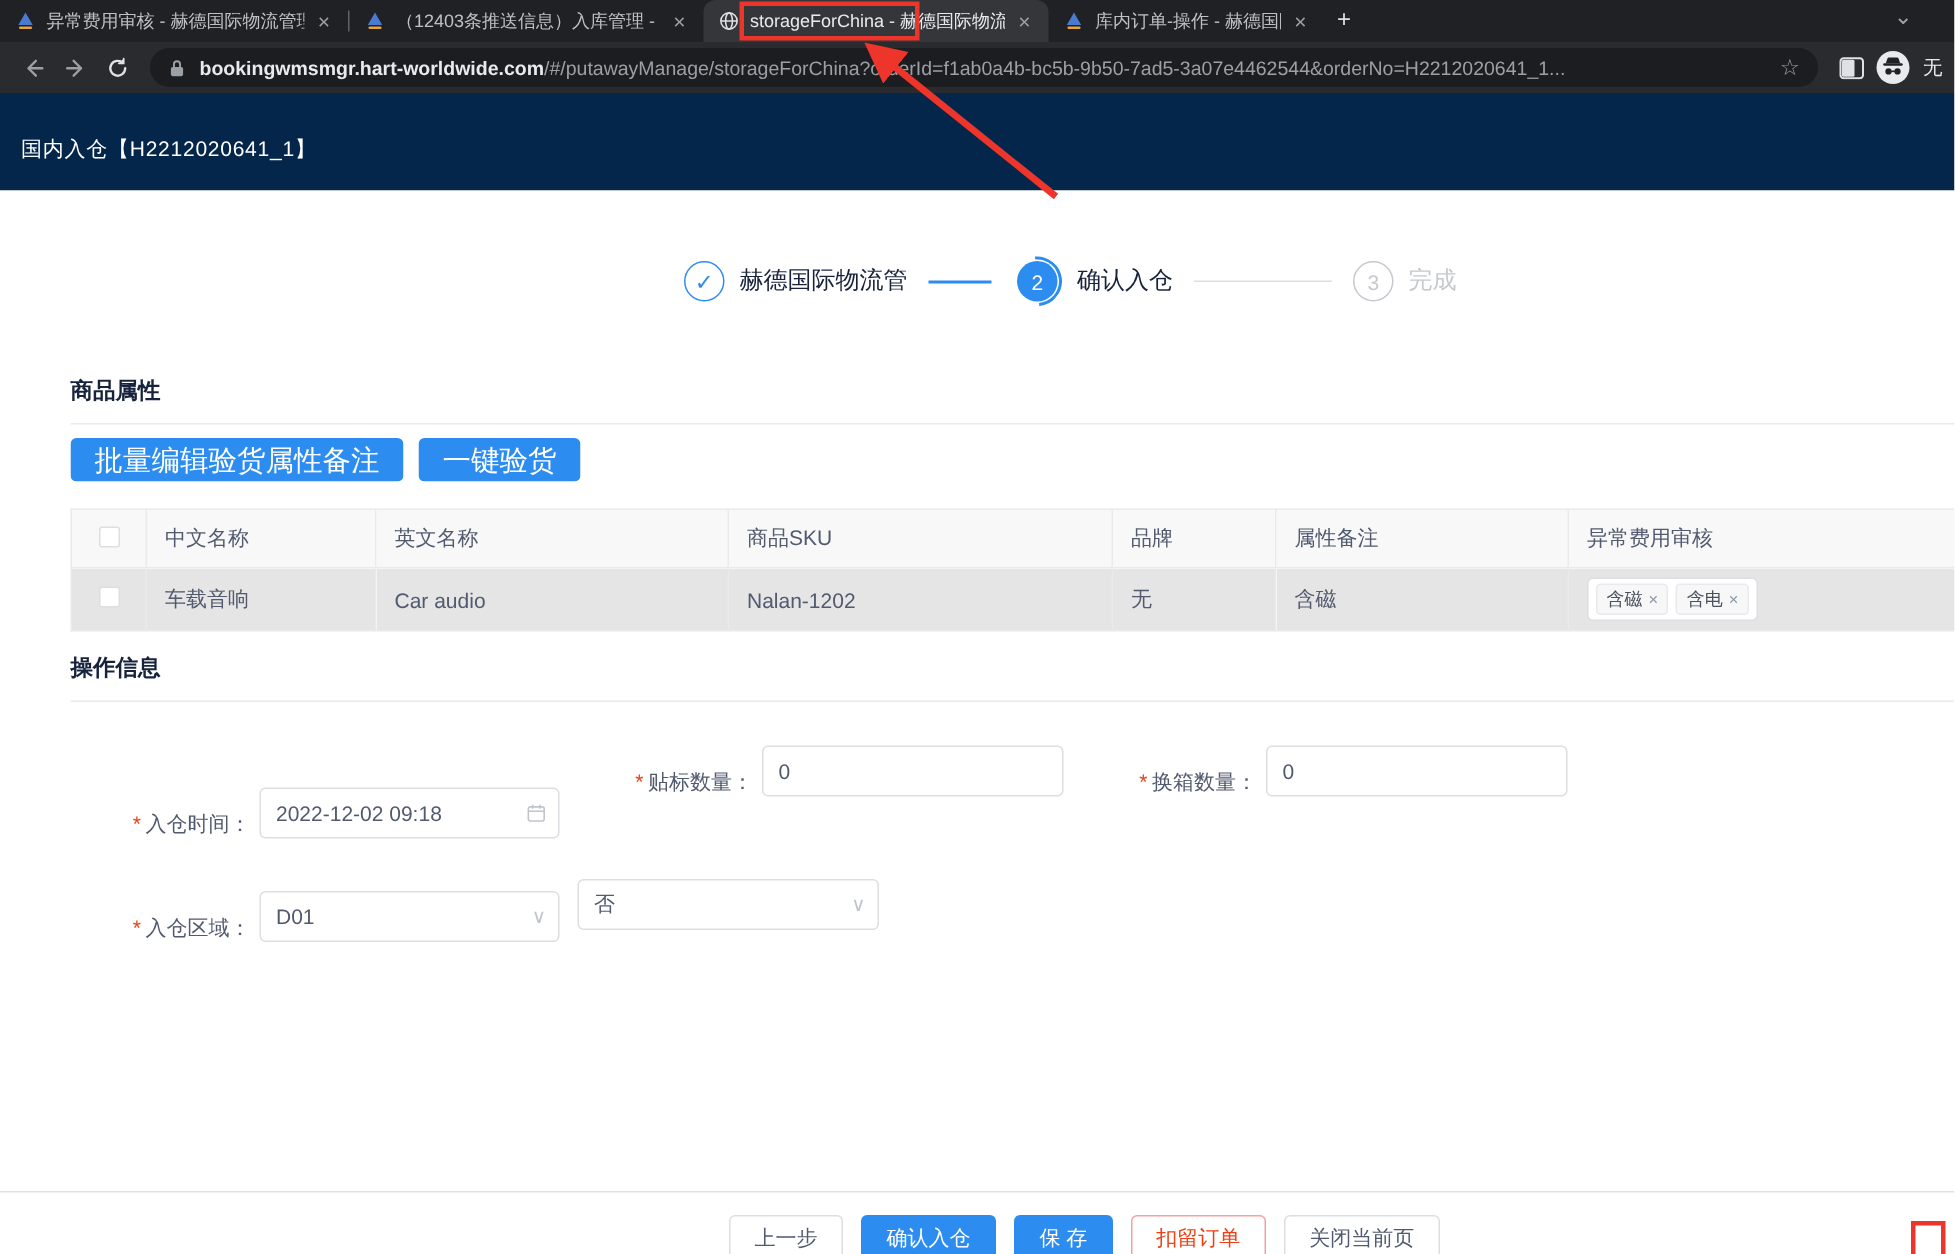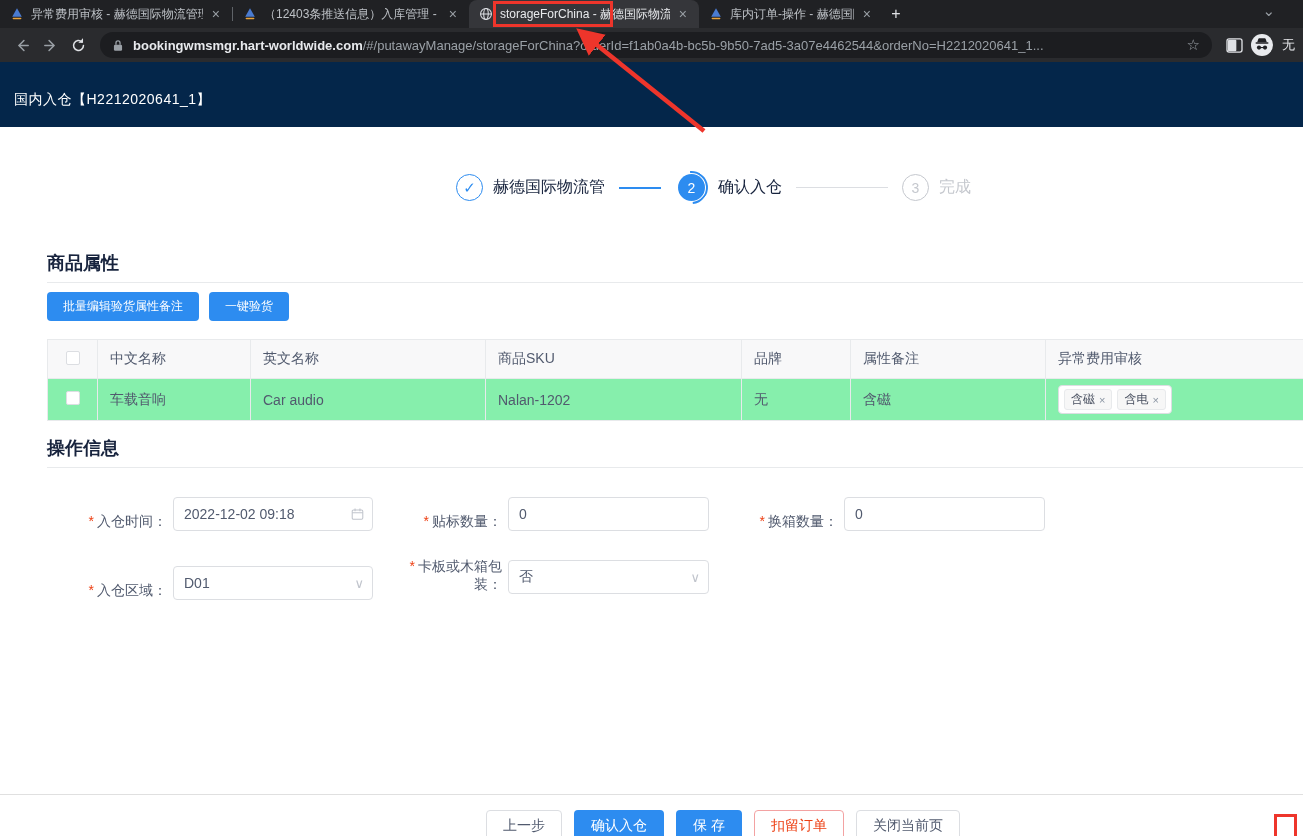--- a/index.html
+++ b/index.html
@@ -53,53 +53,53 @@
     border:2px solid transparent; border-top-color:#2d8cf0; border-right-color:#2d8cf0;
     transform:rotate(40deg); }
   .step.waiting .circ { border:1.5px solid #c5c8ce; color:#c5c8ce; background:#fff; }
   .step .slabel { font-size:16px; color:#17233d; font-weight:500; }
   .step.waiting .slabel { color:#c5c8ce; font-weight:400; }
   .conn { height:2px; margin:0 14px; }
   .conn.done { width:42px; background:#2d8cf0; }
   .conn.todo { width:92px; height:1px; background:#dcdee2; }
 
   
-  .sec-title { position:absolute; left:47px; font-size:18px; font-weight:700; color:#17233d; }
+  .sec-title { position:absolute; left:47px; font-size:15px; font-weight:700; color:#17233d; }
   .sec-divider { position:absolute; left:47px; right:0; height:1px; background:#e8eaec; }
 
   .btn { display:inline-flex; align-items:center; justify-content:center;
-    border-radius:4px; font-size:12px; cursor:pointer; border:1px solid transparent; }
+    border-radius:4px; font-size:19px; cursor:pointer; border:1px solid transparent; }
   .btn-primary { background:#2d8cf0; color:#fff; }
   .toolbtns { position:absolute; top:165px; left:47px; display:flex; gap:10px; }
   .toolbtns .btn { height:29px; padding:0 15px; }
 
   
   .ptable { position:absolute; top:212px; left:47px; width:1256px; border-collapse:collapse;
     table-layout:fixed; font-size:14px; color:#515a6e; }
   .ptable th, .ptable td { border:1px solid #e8eaec; text-align:left; padding:0 12px;
     overflow:hidden; white-space:nowrap; }
   .ptable th { background:#f8f8f9; height:39px; font-weight:400; }
-  .ptable td { height:42px; background:#86efac; }
+  .ptable td { height:42px; background:#e5e5e5; }
   .cb { width:14px; height:14px; border:1px solid #dcdee2; border-radius:2px; background:#fff; display:inline-block; }
   .tagbox { display:inline-flex; align-items:center; gap:5px; border:1px solid #dcdee2;
     border-radius:4px; background:#fff; padding:3px 5px; }
   .tag { display:inline-flex; align-items:center; gap:4px; background:#f7f7f7;
     border:1px solid #e8eaec; border-radius:3px; font-size:12px; color:#495060; padding:1px 6px; }
   .tag .tx { color:#8a95a3; font-size:11px; }
 
   
   .fi { position:absolute; display:flex; align-items:flex-end; font-size:14px; }
   .flabel { text-align:right; color:#515a6e; padding-right:6px; flex:none; }
   .req { color:#ed4014; margin-right:3px; }
   .tinput { height:34px; border:1px solid #dcdee2; border-radius:4px; background:#fff;
     color:#515a6e; font-size:14px; padding:0 10px; font-family:"Liberation Sans",sans-serif;
     outline:none; position:relative; }
   .suffix { position:absolute; right:9px; top:50%; transform:translateY(-50%);
     color:#c0c4cc; font-size:13px; pointer-events:none; }
-  .inwrap { position:relative; }
+  .inwrap { position:relative;margin-top:28px; }
   .tarea { border:1px solid #dcdee2; border-radius:4px; background:#fff; color:#515a6e;
     font-size:14px; padding:7px 10px; position:relative; }
   .tarea .resize { position:absolute; right:2px; bottom:2px; width:10px; height:10px; }
   .tarea .resize::before, .tarea .resize::after { content:""; position:absolute;
     background:#bbb; height:1px; transform:rotate(-45deg); }
   .tarea .resize::before { width:10px; right:-1px; bottom:4px; }
   .tarea .resize::after { width:5px; right:-1px; bottom:1px; }
 
   
   .foot-divider { position:absolute; top:667px; left:0; right:0; height:1px; background:#e0e0e0; }
@@ -319,21 +319,20 @@
   </div>
 
   <div class="fi" style="top:439px; left:40px">
     <span class="flabel" style="width:133px"><span class="req">*</span><span>入仓区域：</span></span>
     <span class="inwrap">
       <input class="tinput" style="width: 200px;" readonly="" value="D01">
       <span class="suffix">∨</span>
     </span>
   </div>
   <div class="fi" style="top:431px; left:385px">
-    <span class="flabel" style="width:123px"><span class="req">*</span><span>卡板或木箱包装：</span></span>
     <span class="inwrap">
       <input class="tinput" style="width: 201px;" readonly="" value="否">
       <span class="suffix">∨</span>
     </span>
   </div>
 
 
   <div class="foot-divider"></div>
   <div class="footbtns">
     <div class="btn btn-default">上一步</div>

